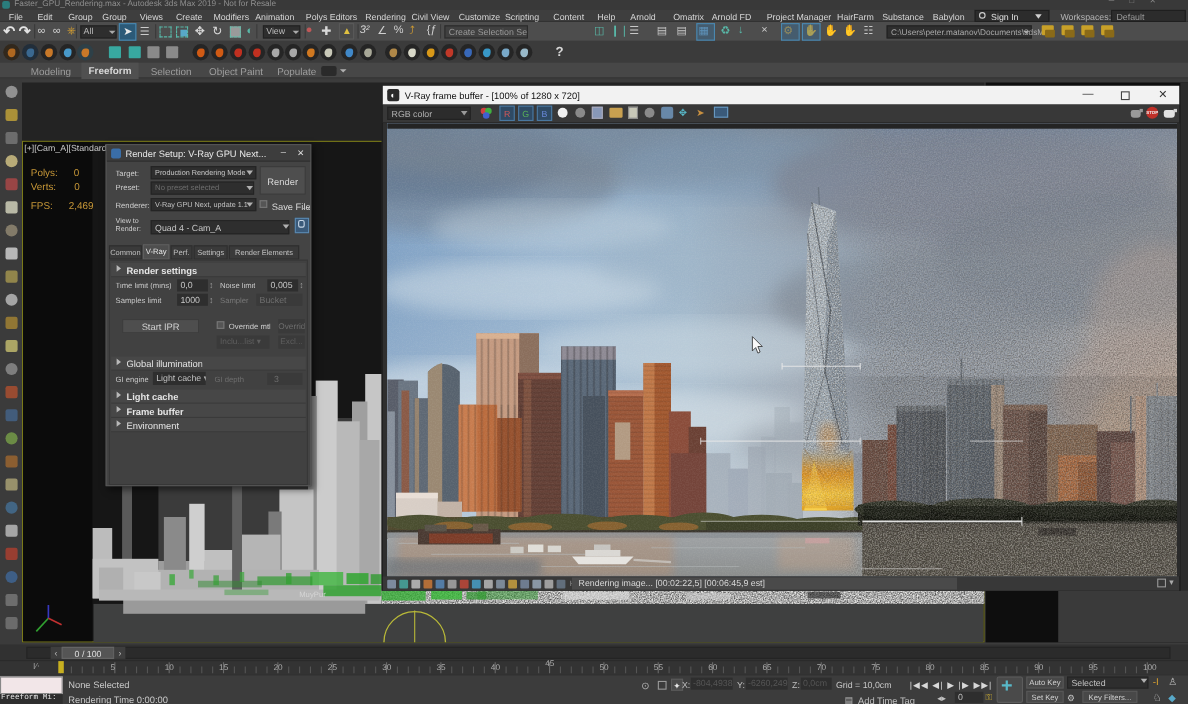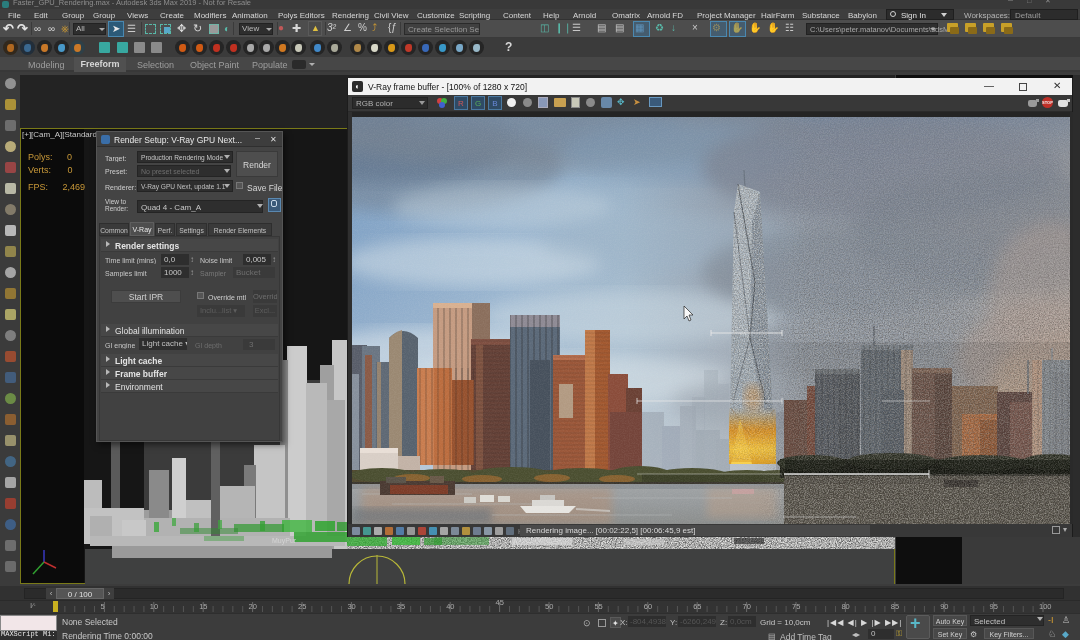--- a/index.html
+++ b/index.html
@@ -851,21 +851,21 @@
         <div class="abs" style="left:841.4000000000001px;top:602px;color:#aaa;font-size:7.5px">80</div>
         <div class="abs" style="left:890.8000000000001px;top:602px;color:#aaa;font-size:7.5px">85</div>
         <div class="abs" style="left:940.2px;top:602px;color:#aaa;font-size:7.5px">90</div>
         <div class="abs" style="left:989.6px;top:602px;color:#aaa;font-size:7.5px">95</div>
         <div class="abs" style="left:1039px;top:602px;color:#aaa;font-size:7.5px">100</div>
       </div>
 
 <div class="abs" style="left:0;top:613px;width:1080px;height:27px;background:#3c3c3c;border-top:1px solid #2e2e2e"></div>
 <div class="abs" style="left:0;top:615px;width:57px;height:16px;background:#f2e6e8;border:1px solid #888"></div>
 <div class="abs" style="left:0;top:631px;width:57px;height:9px;background:#2e2e2e"></div>
-<div class="abs" style="left:1px;top:630px;color:#e8e8e8;font-size:8px;font-family:'Liberation Mono',monospace;white-space:nowrap;font-size:7px">MAXScript Mi:</div>
+<div class="abs" style="left:1px;top:630px;color:#e8e8e8;font-size:8px;font-family:'Liberation Mono',monospace;white-space:nowrap;font-size:7px">Freeform Mi:</div>
 <div class="abs" style="left:62px;top:617px;color:#c8c8c8;font-size:8.5px">None Selected</div>
 <div class="abs" style="left:62px;top:631px;color:#c8c8c8;font-size:8.5px">Rendering Time  0:00:00</div>
 <div class="abs" style="left:583px;top:618px;color:#b0b0b0;font-size:9px">⊙</div>
 <div class="abs" style="left:598px;top:619px;width:8px;height:8px;border:1px solid #999"></div>
 <div class="abs" style="left:610px;top:617px;width:11px;height:11px;background:#4a4a4a;border:1px solid #5a5a5a"></div>
 <div class="abs" style="left:612px;top:619px;color:#e8e8e8;font-size:8px">✦</div>
 <div class="abs" style="left:620px;top:618px;color:#c0c0c0;font-size:8px">X:</div>
 <div class="abs" style="left:628px;top:616px;width:38px;height:11px;background:#2e2e2e;color:#555;font-size:8px;line-height:11px;padding-left:2px">-804,4938</div>
 <div class="abs" style="left:670px;top:618px;color:#c0c0c0;font-size:8px">Y:</div>
 <div class="abs" style="left:678px;top:616px;width:38px;height:11px;background:#2e2e2e;color:#555;font-size:8px;line-height:11px;padding-left:2px">-6260,249</div>

